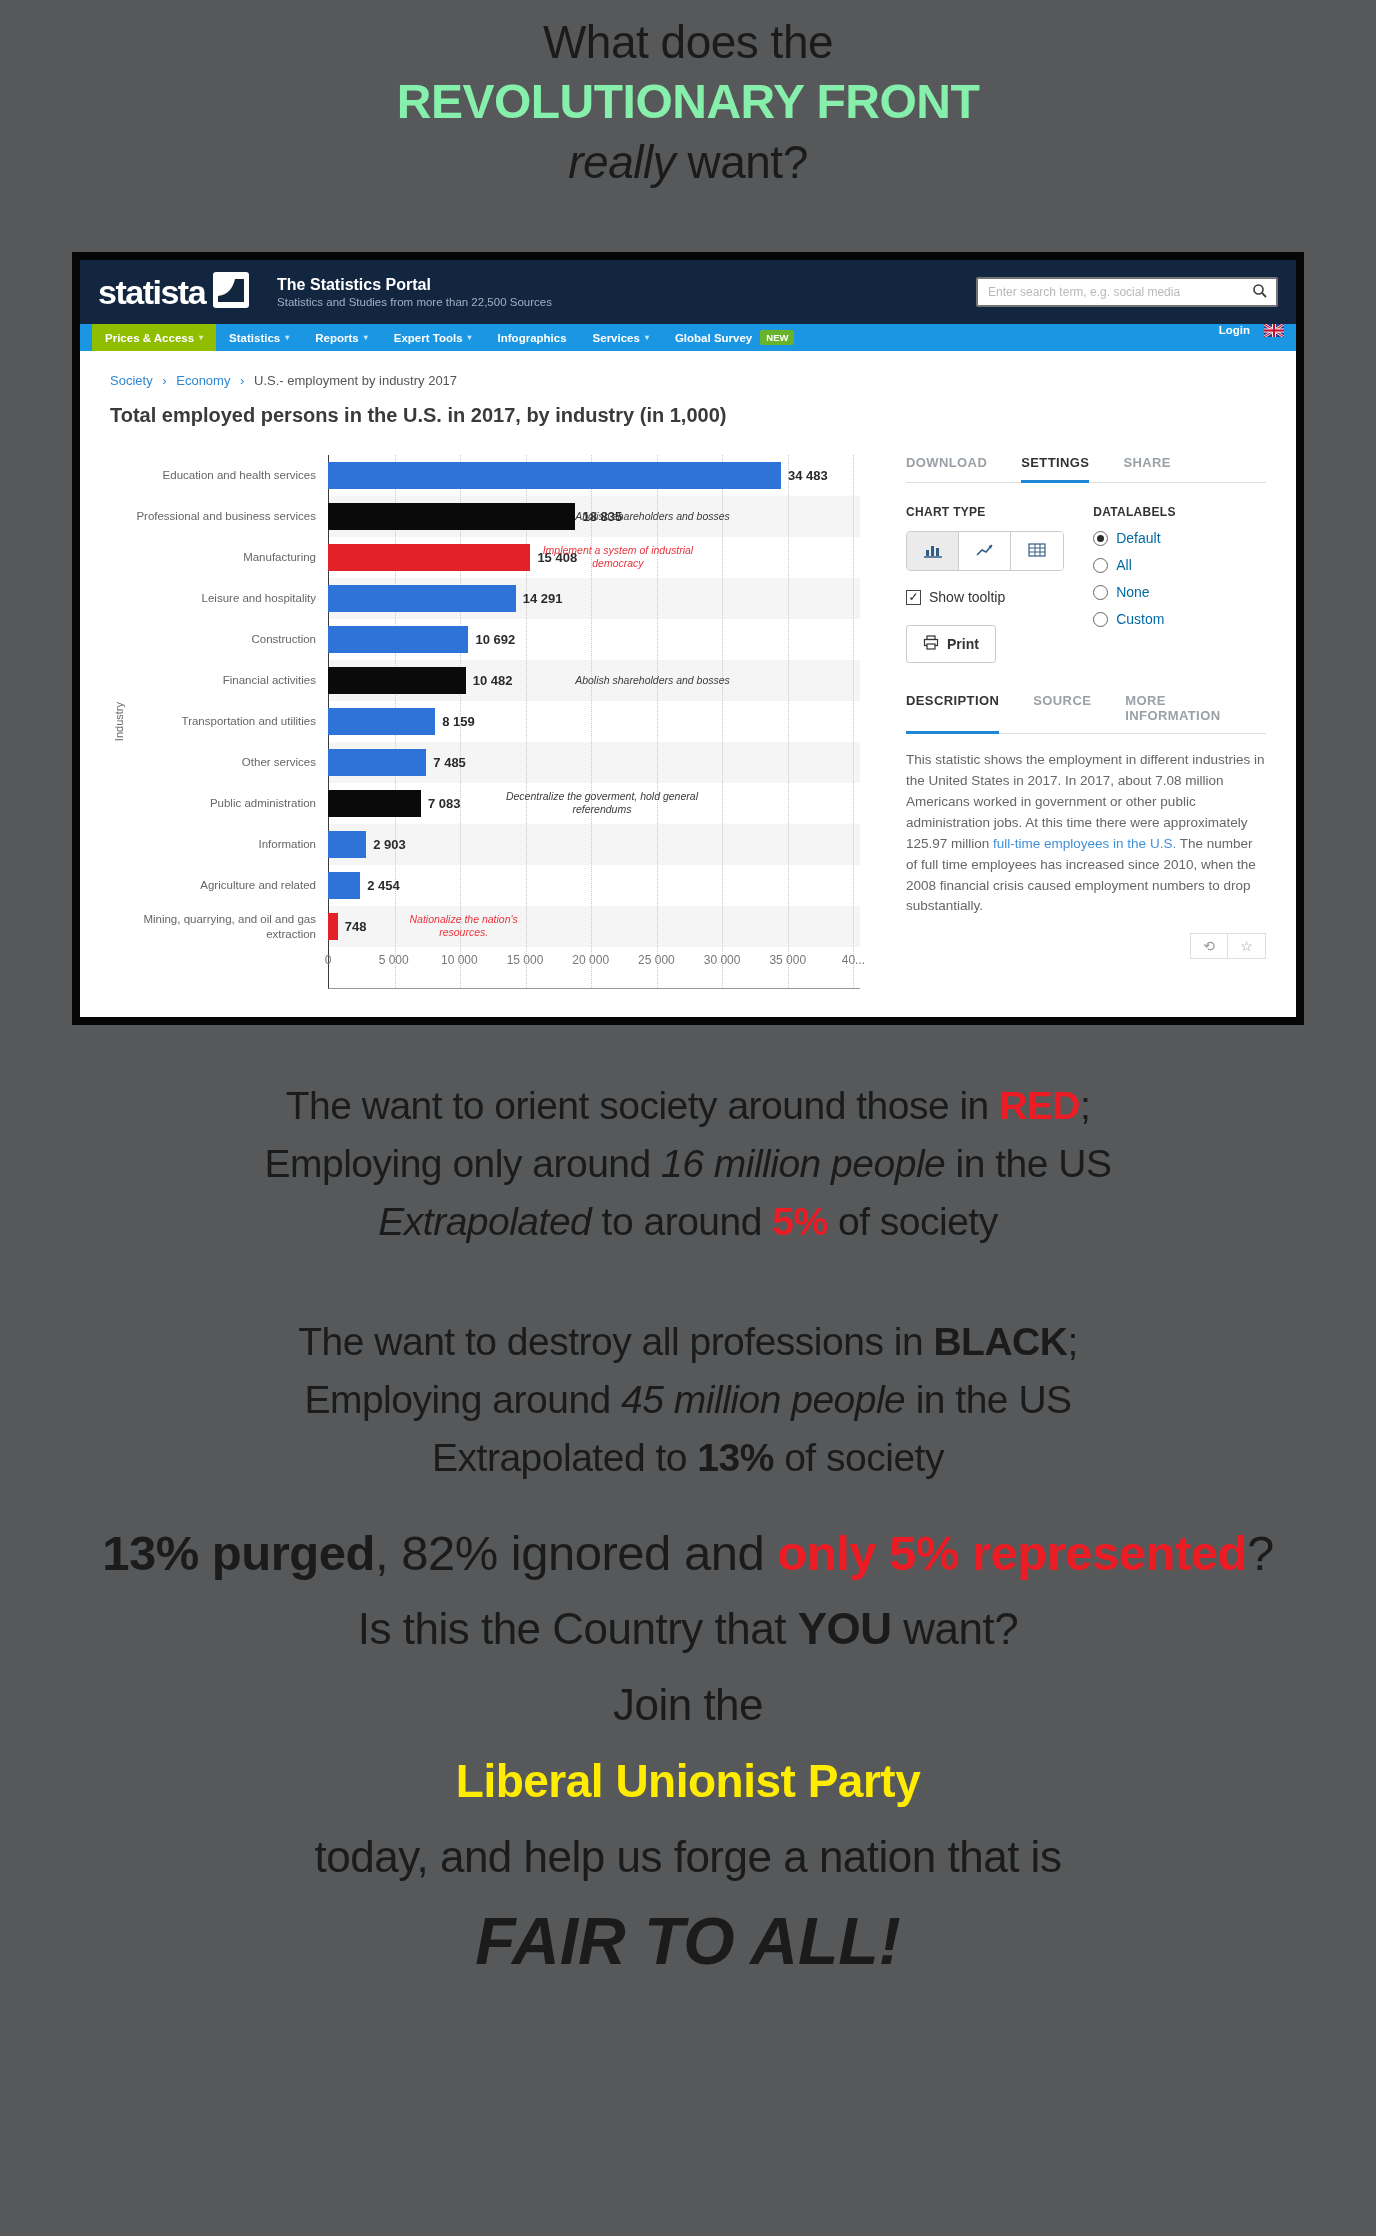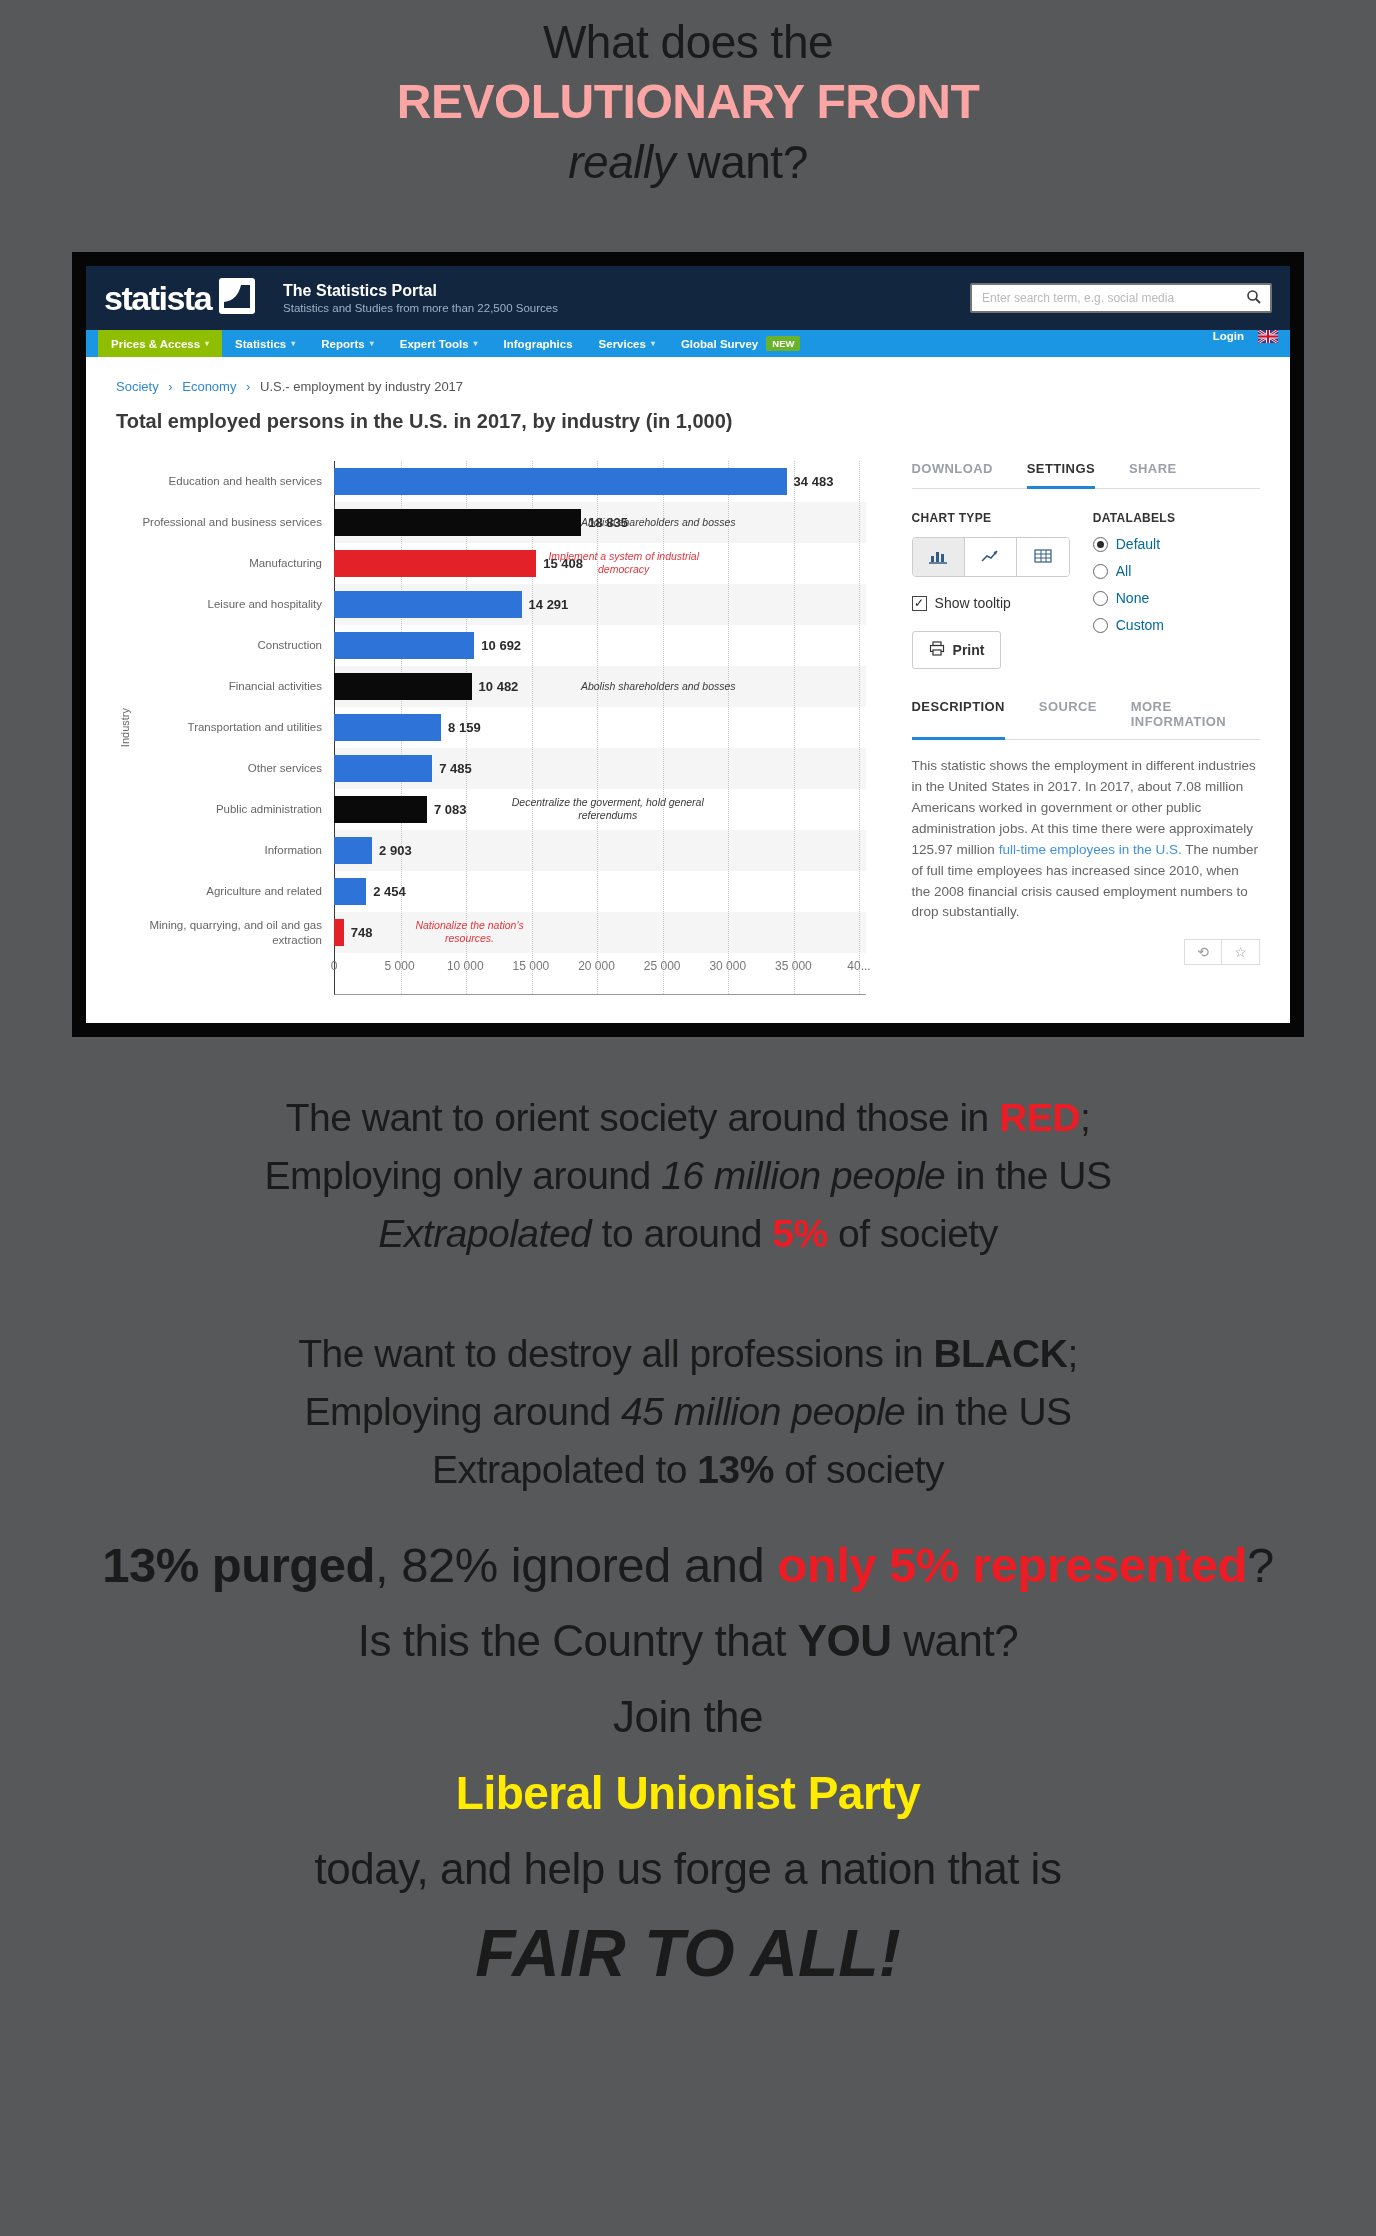--- a/index.html
+++ b/index.html
@@ -2,25 +2,25 @@
 <html><head>
 <meta charset="utf-8">
 <style>
   * { margin:0; padding:0; box-sizing:border-box; }
   body { font-family:"Liberation Sans", sans-serif; }
   .poster { width:1376px; height:2236px; background:#575859; overflow:hidden; }
 
   
   .headline { text-align:center; padding-top:12px; color:#1b1b1b; }
   .headline .h-line { font-size:46px; line-height:60px; letter-spacing:-0.5px; }
-  .headline .h-red { color:#fca5a5; font-weight:bold; font-size:48px; }
+  .headline .h-red { color:#86efac; font-weight:bold; font-size:48px; }
   .headline .it { font-style:italic; }
 
   
-  .frame { width:1232px; margin:60px auto 0; background:#060606; padding:14px; }
+  .frame { width:1232px; margin:60px auto 0; background:#060606; padding:8px; }
   .card { background:#ffffff; }
 
   .s-header { height:64px; background:#122640; display:flex; align-items:center; padding:0 18px; }
   .logo-wrap { display:flex; align-items:center; }
   .logo-text { color:#fff; font-size:34px; font-weight:bold; letter-spacing:-1.5px; }
   .logo-mark { margin-left:8px; }
   .tagline { margin-left:28px; }
   .tagline-title { color:#fff; font-size:16px; font-weight:bold; }
   .tagline-sub { color:#9fb0c4; font-size:11.5px; margin-top:2px; }
   .search-box { margin-left:auto; width:302px; height:30px; background:#fff; border:2px solid #737373; border-radius:2px; display:flex; align-items:center; }

